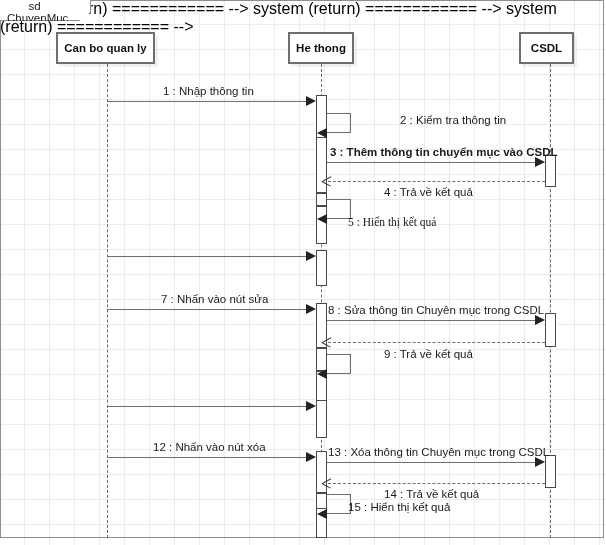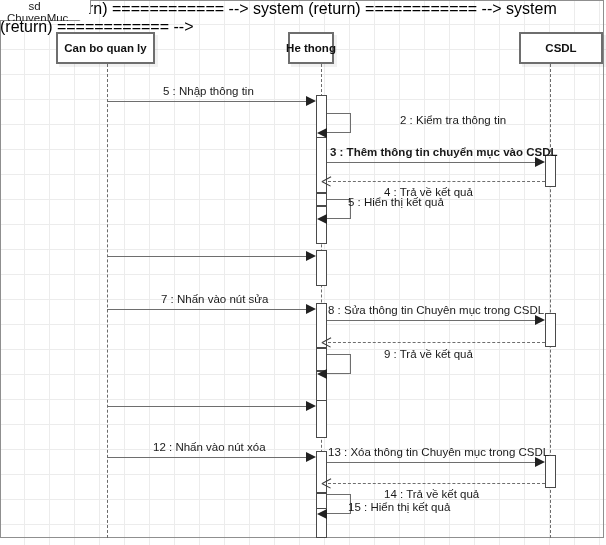--- a/index.html
+++ b/index.html
@@ -143,26 +143,26 @@
     <span class="tab-kind">sd</span>
     <span>ChuyenMuc</span>
   </div>
 
   
   <div class="lifeline-head" style="left:56px;top:32px;width:99px;height:32px;">
     <span>Can bo quan ly</span>
   </div>
   <div class="lifeline-line" style="left:107px;top:64px;height:474px;"></div>
 
-  <div class="lifeline-head" style="left:288px;top:32px;width:46px;height:32px;">
+  <div class="lifeline-head" style="left:288px;top:32px;width:66px;height:32px;">
     <span>He thong</span>
   </div>
   <div class="lifeline-line" style="left:321px;top:64px;height:474px;"></div>
 
-  <div class="lifeline-head" style="left:519px;top:32px;width:84px;height:32px;">
+  <div class="lifeline-head" style="left:519px;top:32px;width:55px;height:32px;">
     <span>CSDL</span>
   </div>
   <div class="lifeline-line" style="left:550px;top:64px;height:474px;"></div>
 
   
   <div class="activation" style="left:316px;top:95px;height:46px;"></div>
   <div class="activation" style="left:316px;top:137px;height:56px;"></div>
   <div class="activation" style="left:316px;top:193px;height:13px;"></div>
   <div class="activation" style="left:316px;top:206px;height:38px;"></div>
   <div class="activation" style="left:316px;top:250px;height:36px;"></div>
@@ -175,41 +175,41 @@
   <div class="activation" style="left:316px;top:508px;height:30px;"></div>
 
   
   <div class="activation" style="left:545px;top:155px;height:32px;"></div>
   <div class="activation" style="left:545px;top:313px;height:34px;"></div>
   <div class="activation" style="left:545px;top:455px;height:33px;"></div>
 
   
   <div class="msg-line" style="left:107px;top:101px;width:205px;"></div>
   <div class="arrow-head right" style="left:306px;top:96px;"></div>
-  <div class="msg-label" style="left:163px;top:85px;">5 : Nhập thông tin</div>
+  <div class="msg-label" style="left:163px;top:85px;">1 : Nhập thông tin</div>
 
   
   <div class="self-msg" style="left:327px;top:113px;width:24px;height:20px;"></div>
   <div class="arrow-head left" style="left:317px;top:128px;"></div>
   <div class="msg-label" style="left:355px;top:114px;margin-left:45px;">2 : Kiểm tra thông tin</div>
 
   
   <div class="msg-line" style="left:327px;top:162px;width:214px;"></div>
   <div class="arrow-head right" style="left:535px;top:157px;"></div>
   <div class="msg-label" style="left:330px;top:146px;font-weight:bold;">3 : Thêm thông tin chuyển mục vào CSDL</div>
 
    system (return) ============ --&gt;
   <div class="msg-line dashed" style="left:328px;top:181px;width:217px;"></div>
   <div class="arrow-open" style="left:322px;top:177px;"></div>
   <div class="msg-label" style="left:384px;top:186px;">4 : Trả về kết quả</div>
 
   
   <div class="self-msg" style="left:327px;top:199px;width:24px;height:20px;"></div>
   <div class="arrow-head left" style="left:317px;top:214px;"></div>
-  <div class="msg-label" style="left:348px;top:196px;">5 : Hiển thị kết quả</div>
+  <div class="msg-label" style="left:348px;top:216px;font-family:Liberation Serif, serif;">5 : Hiển thị kết quả</div>
 
   
   <div class="msg-line" style="left:107px;top:256px;width:205px;"></div>
   <div class="arrow-head right" style="left:306px;top:251px;"></div>
 
   
   <div class="msg-line" style="left:107px;top:309px;width:205px;"></div>
   <div class="arrow-head right" style="left:306px;top:304px;"></div>
   <div class="msg-label" style="left:161px;top:293px;">7 : Nhấn vào nút sửa</div>
 

